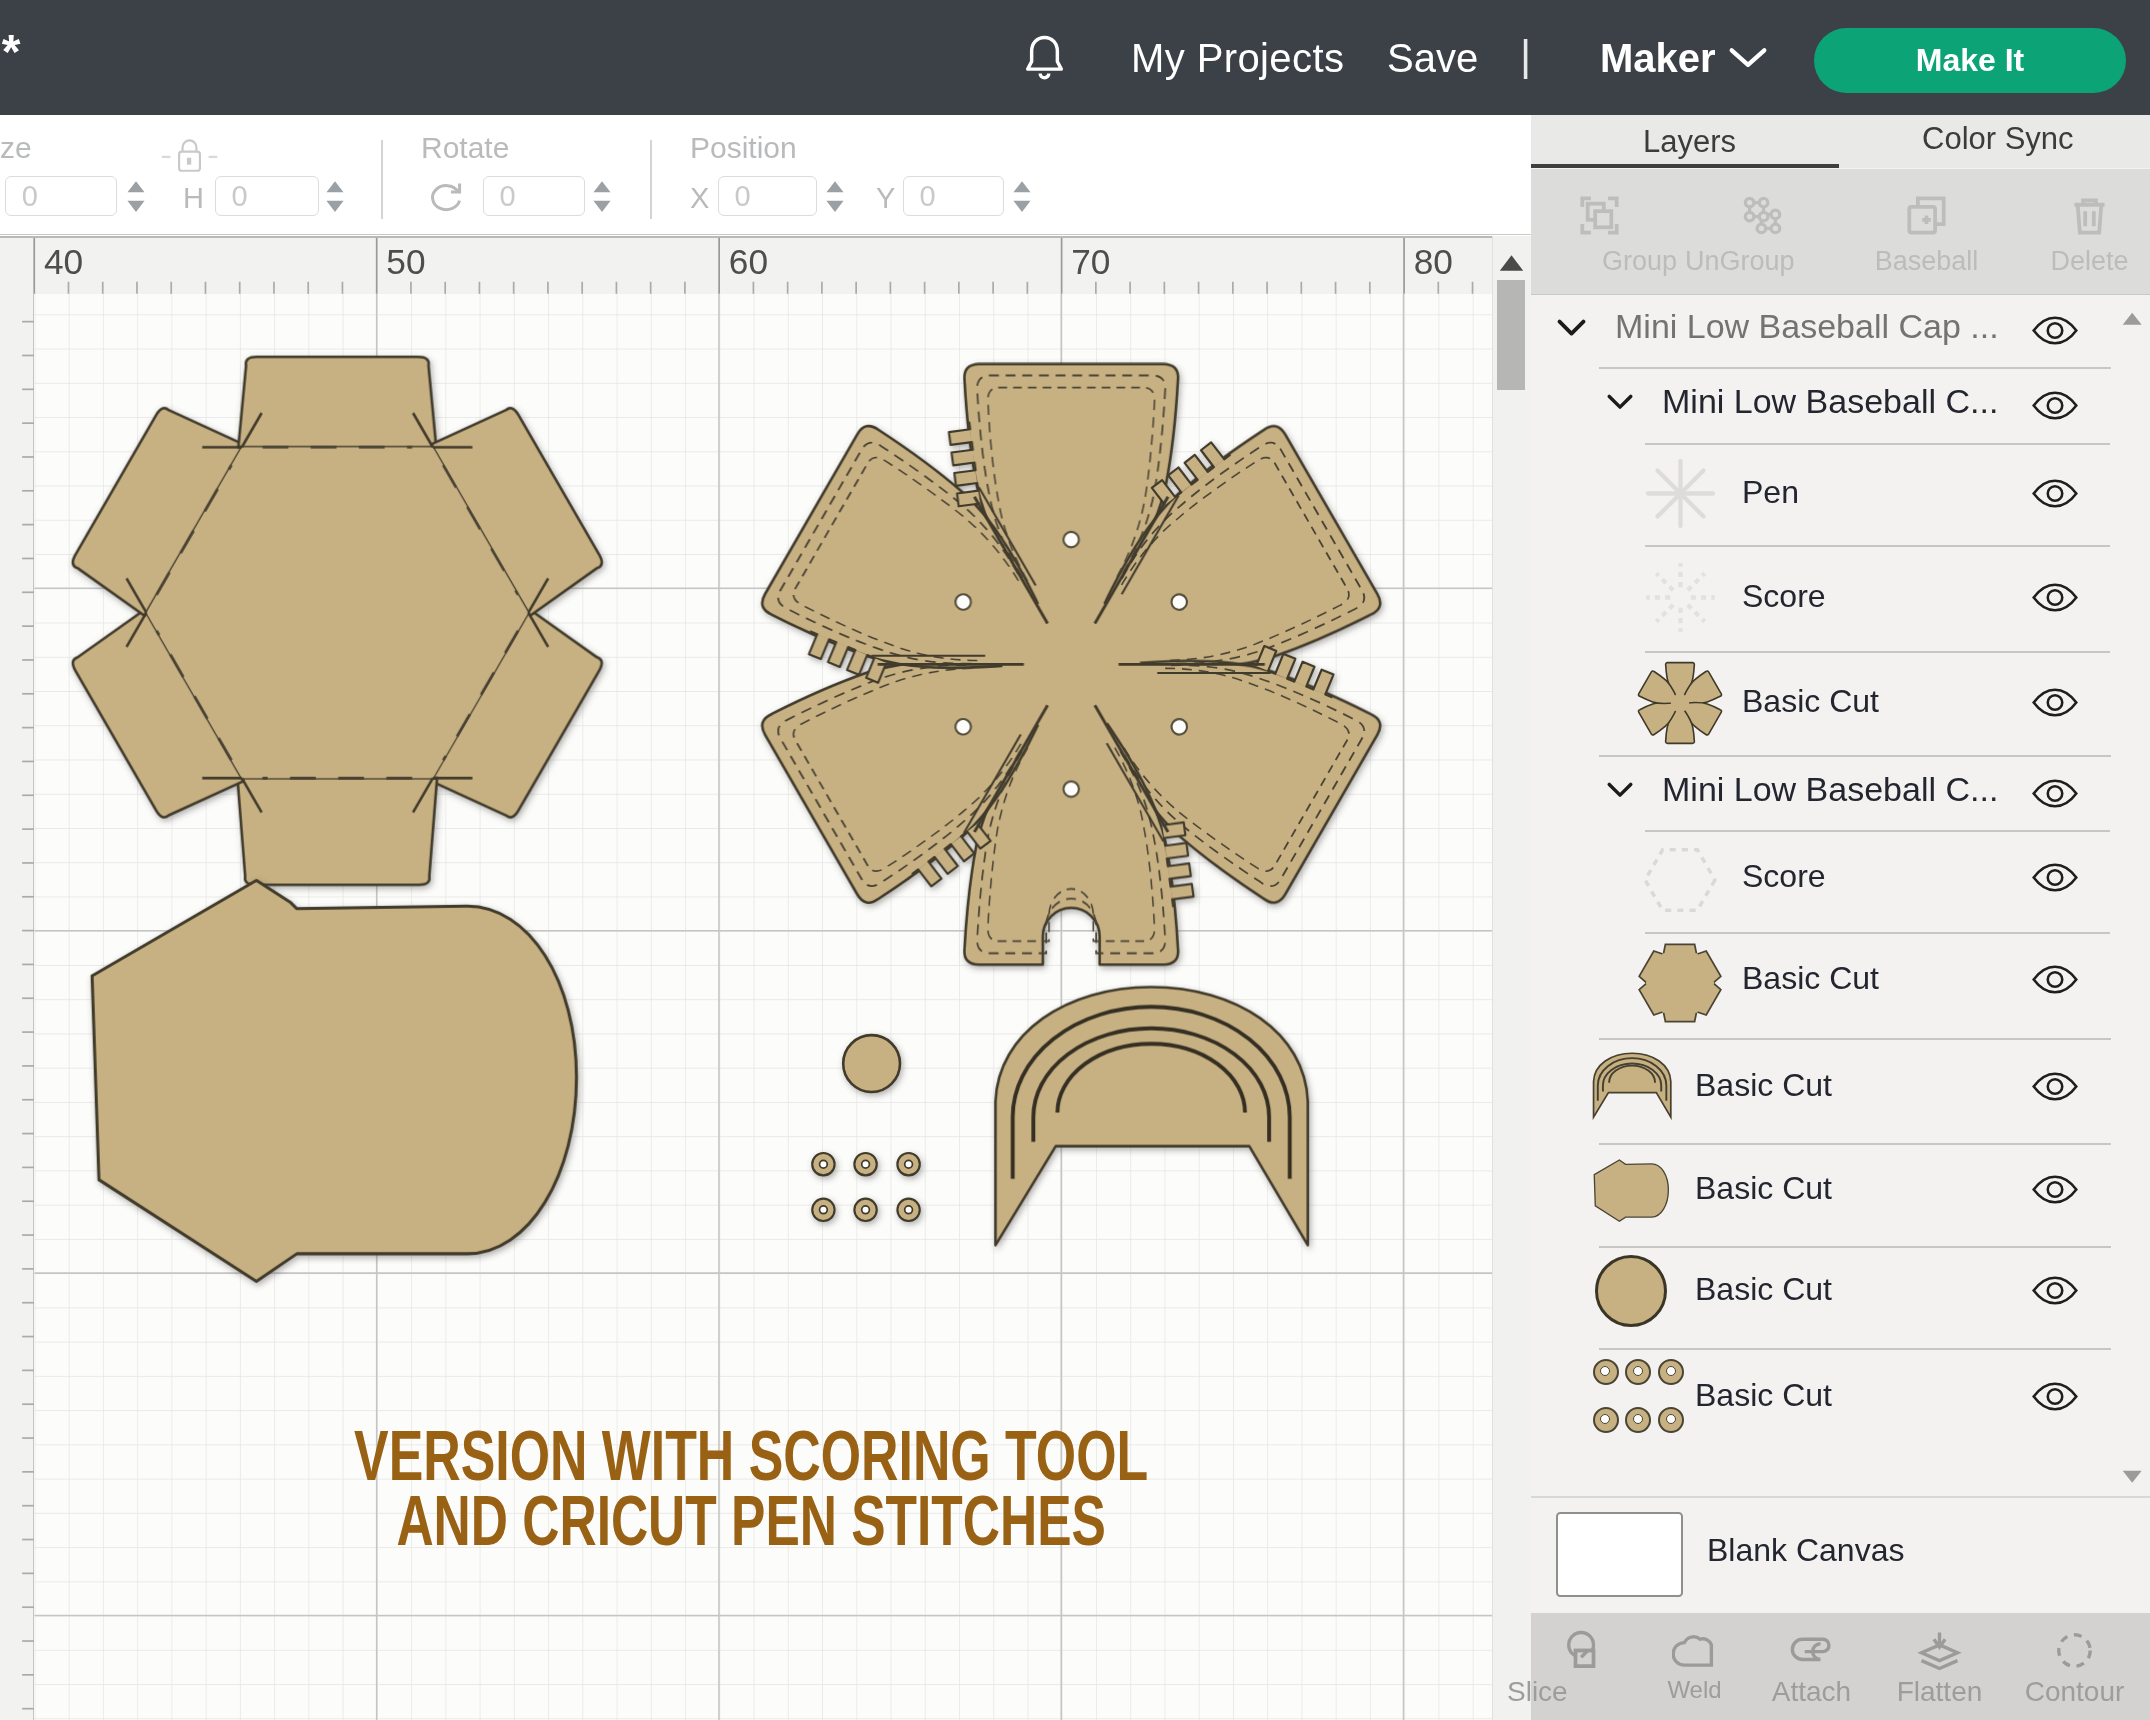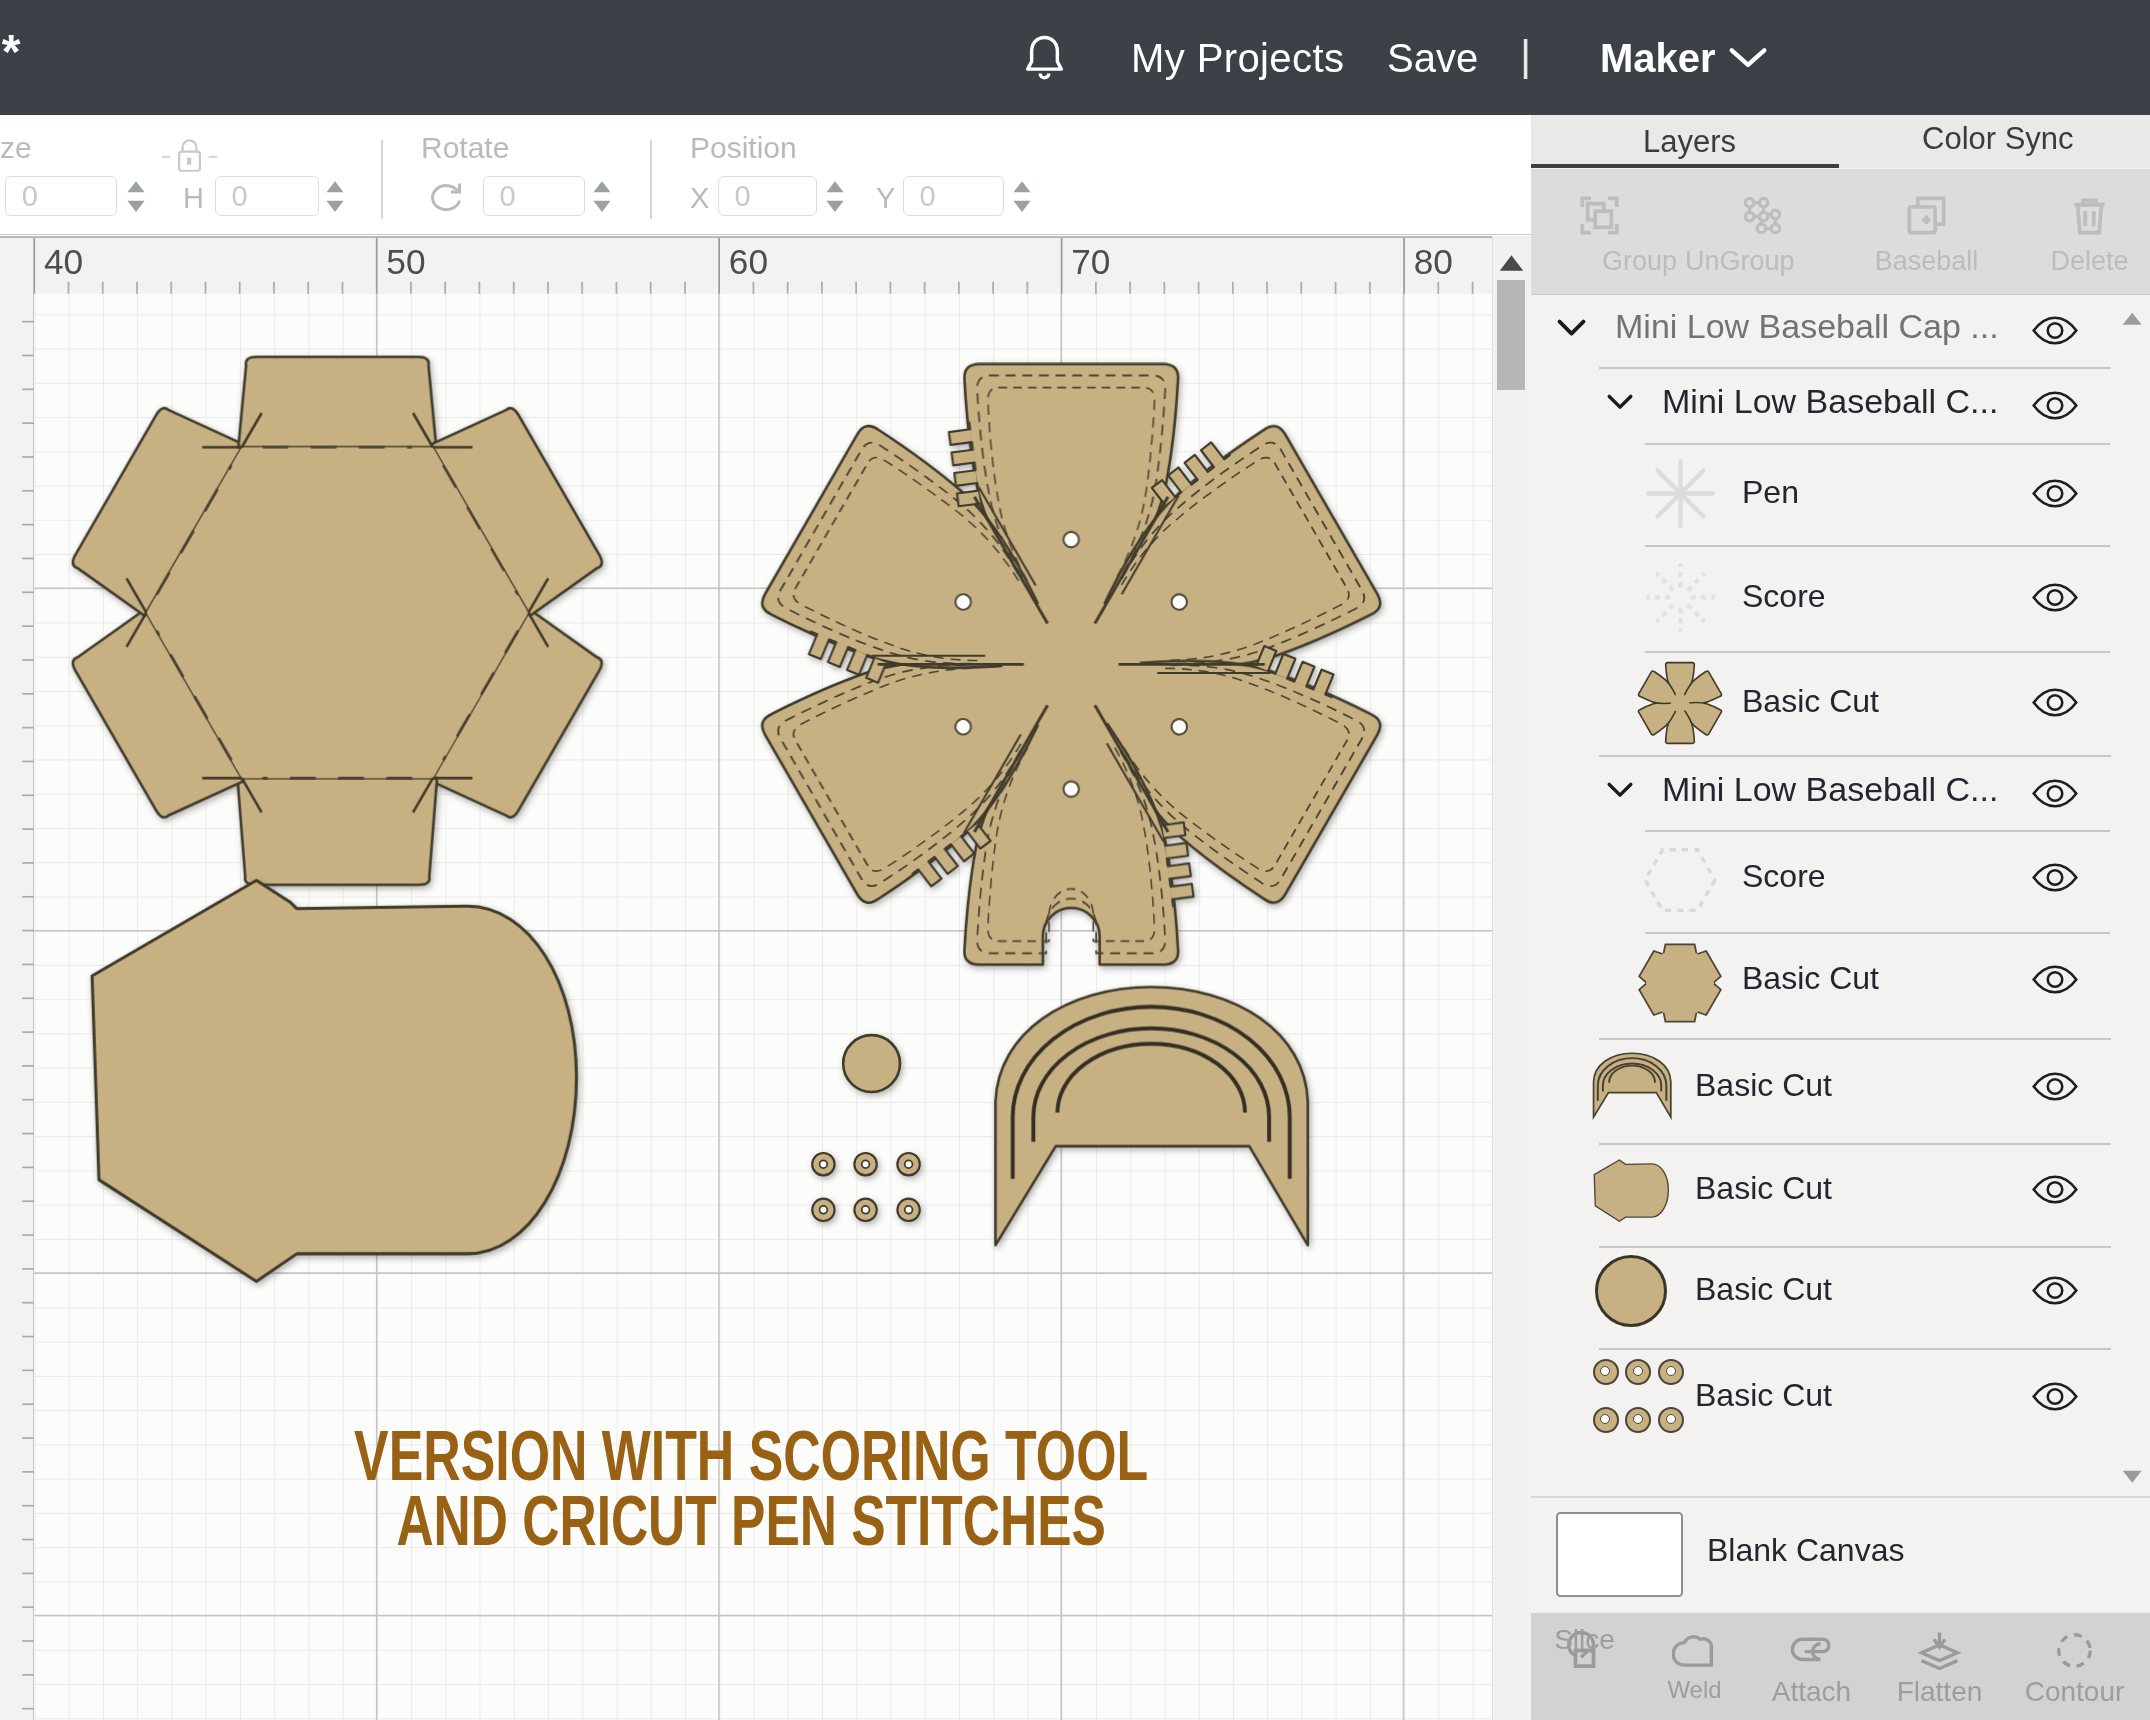--- a/index.html
+++ b/index.html
@@ -11,20 +11,21 @@
     <path d="M13 2 C8.5 2 5.5 5.5 5.5 10 L5.5 16 L3.2 20.5 L22.8 20.5 L20.5 16 L20.5 10 C20.5 5.5 17.5 2 13 2 Z" fill="none" stroke="#fff" stroke-width="2" stroke-linejoin="round"></path>
     <path d="M10.5 23 a2.5 2.5 0 0 0 5 0" fill="none" stroke="#fff" stroke-width="2"></path>
   </svg>
   <div class="abs" style="left:1131px;top:36px;font-size:40px;font-weight:400;letter-spacing:0.4px">My Projects</div>
   <div class="abs" style="left:1387px;top:36px;font-size:40px;font-weight:500">Save</div>
   <div class="abs" style="left:1520px;top:31px;font-size:43px;font-weight:300;color:#e8e8e8">|</div>
   <div class="abs" style="left:1600px;top:36px;font-size:40px;font-weight:bold">Maker</div>
   <svg class="abs" style="left:1728px;top:46px" width="40" height="24" viewBox="0 0 46 28">
     <path d="M4 5 L23 22 L42 5" fill="none" stroke="#fff" stroke-width="5" stroke-linecap="round" stroke-linejoin="round"></path>
   </svg>
+  <div class="abs" style="left:1814px;top:28px;width:312px;height:65px;background:#0ca377;border-radius:33px;text-align:center;line-height:65px;font-size:32px;font-weight:bold;color:#fff">Make It</div>
 </div>
 <div class="abs" style="left:0;top:115px;width:1531px;height:120px;background:#fff;border-bottom:1.7px solid #c9c9c8"></div>
 <div class="abs" style="left:0;top:131px;font-size:30px;color:#b9babc">ze</div>
 <div class="abs" style="left:5.2px;top:176px;width:112px;height:40px;border:1.7px solid #dcdcdc;border-radius:6px;background:#fff;font-size:29px;color:#c9c9c9;line-height:38px;padding-left:15.5px">0</div>
 <svg class="abs" style="left:123px;top:176px" width="26" height="41" viewBox="0 0 30 48">
       <path d="M15 6 L25 19 L5 19 Z" fill="#9aa0a4"></path>
     <path d="M15 42 L25 29 L5 29 Z" fill="#9aa0a4"></path>
   </svg>
 <svg class="abs" style="left:160px;top:136px" width="59" height="40" viewBox="0 0 68 46">
       <path d="M2 24 L12 24 M56 24 L66 24" stroke="#d9d9d9" stroke-width="2.5"></path>
@@ -524,21 +525,21 @@
 <div class="abs" style="left:1707px;top:1532px;font-size:32px;color:#23252f">Blank Canvas</div>
 <div class="abs" style="left:1531px;top:1613px;width:620px;height:108px;background:#d3d2d0"></div>
 <svg class="abs" style="left:1562px;top:1628px" width="45" height="45" viewBox="0 0 40 40">
     <g fill="none" stroke="#9b9b9a" stroke-width="3">
       <circle cx="17" cy="15" r="11"></circle>
       <path d="M12 20 h16 v14 h-16 z" fill="#d3d2d0"></path>
       <path d="M12 20 h16 v14 h-16 z"></path>
       <path d="M17 26 l6-6"></path>
     </g>
   </svg>
-<div class="abs" style="left:1507px;top:1624px;width:155px;text-align:center;font-size:28px;color:#9d9d9c">Slice</div>
+<div class="abs" style="left:1507px;top:1676px;width:155px;font-size:28px;color:#9d9d9c">Slice</div>
 <svg class="abs" style="left:1672px;top:1628px" width="45" height="45" viewBox="0 0 40 40">
     <path d="M8 30 a10 10 0 0 1 0-20 a9 9 0 0 1 14 -3 a8 8 0 0 1 10 5 l0 18 z" fill="none" stroke="#9b9b9a" stroke-width="3" transform="translate(3,3)"></path>
   </svg>
 <div class="abs" style="left:1617px;top:1676px;width:155px;text-align:center;font-size:24px;color:#9d9d9c">Weld</div>
 <svg class="abs" style="left:1789px;top:1628px" width="45" height="45" viewBox="0 0 40 40">
     <g fill="none" stroke="#9b9b9a" stroke-width="3">
       <path d="M28 14 a7 7 0 0 0 0 14 h-16 a9 9 0 0 1 0-18 h18 a5.5 5.5 0 0 1 0 11 h-16"></path>
     </g>
   </svg>
 <div class="abs" style="left:1734px;top:1676px;width:155px;text-align:center;font-size:28px;color:#9d9d9c">Attach</div>

